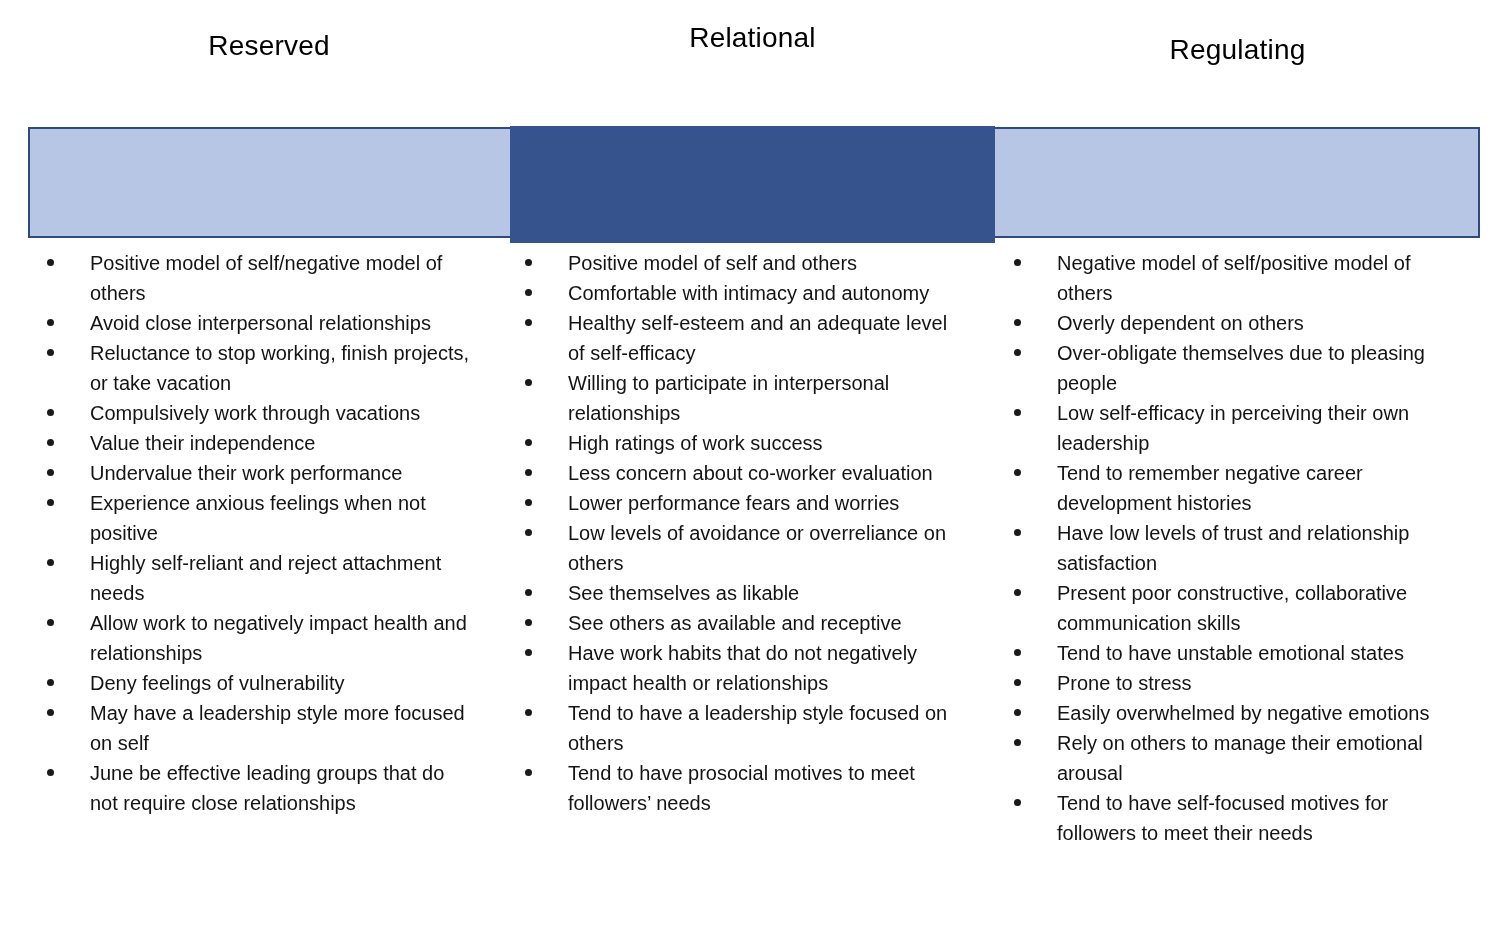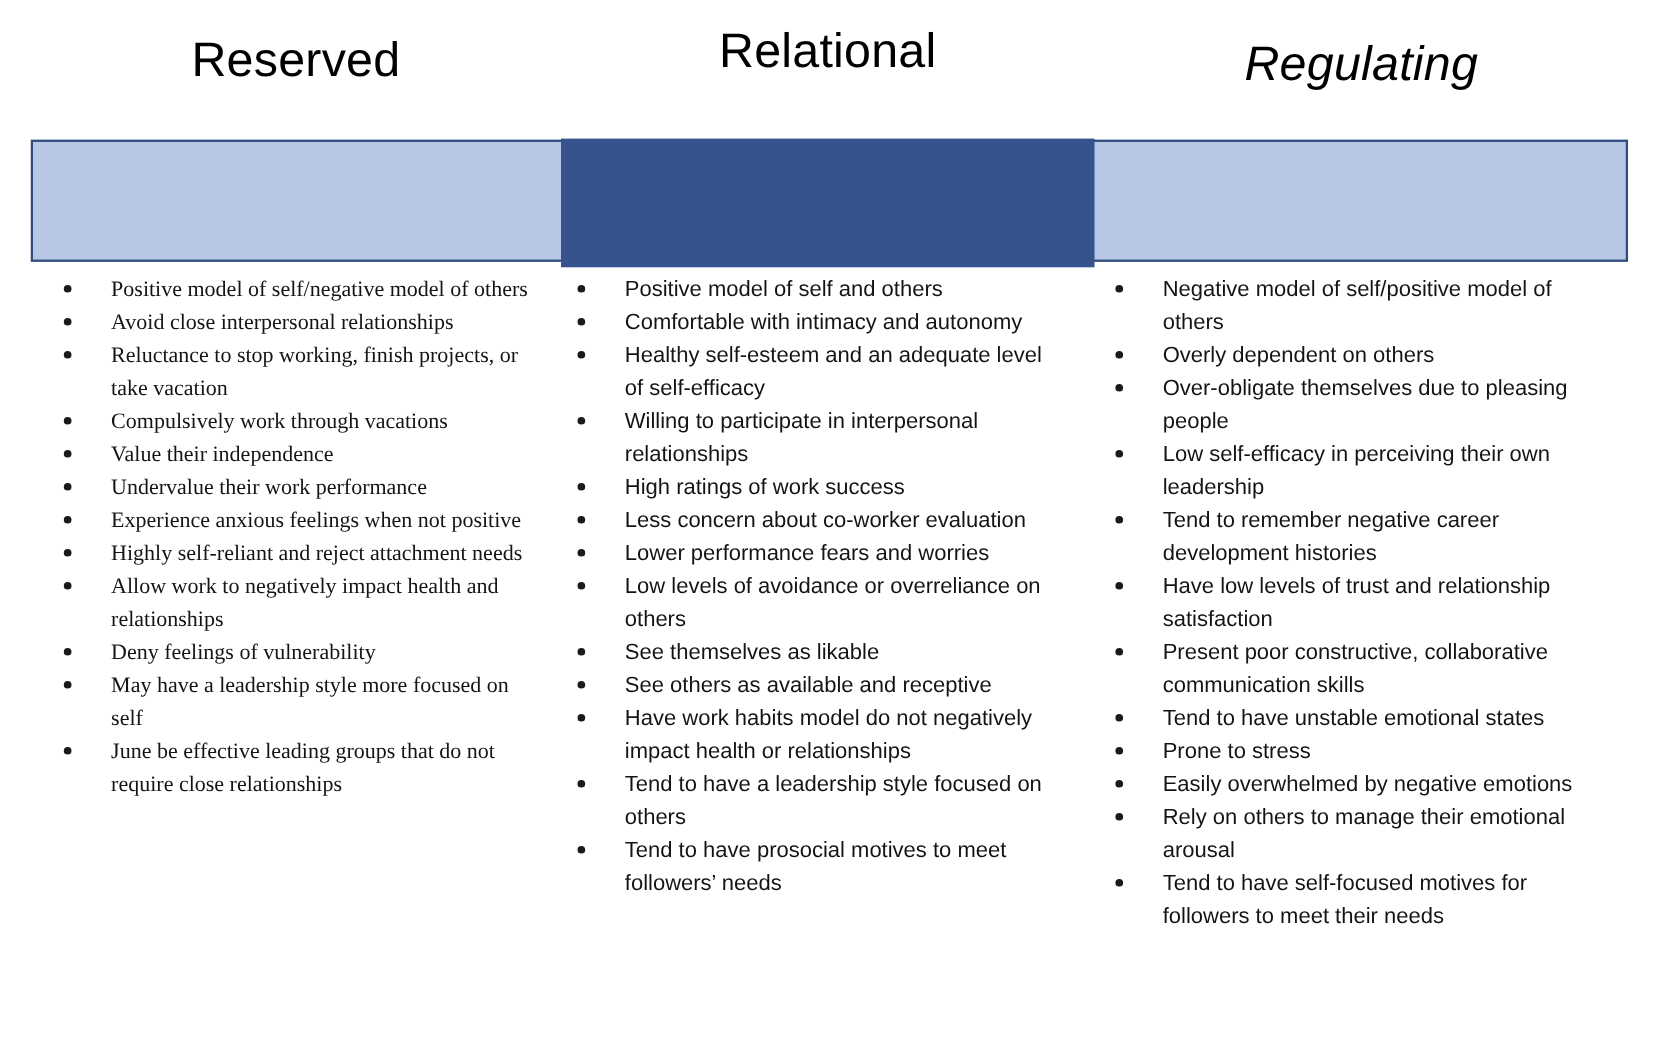--- a/index.html
+++ b/index.html
@@ -14,28 +14,28 @@
     background: #ffffff;
     overflow: hidden;
     font-family: "Liberation Sans", sans-serif;
     color: #111111;
   }
 
   
   .col-title {
     position: absolute;
     text-align: center;
-    font-size: 44px;
+    font-size: 28px;
     font-weight: 400;
     color: #000000;
     letter-spacing: 0.2px;
   }
   .col-title.t0 { left: 28px;  width: 482px; top: 30px; }
   .col-title.t1 { left: 510px; width: 485px; top: 22px; }
-  .col-title.t2 { left: 995px; width: 485px; top: 34px; font-style: italic; }
+  .col-title.t2 { left: 995px; width: 485px; top: 34px; }
 
   
   .band {
     position: absolute;
     left: 28px;
     top: 127px;
     width: 1452px;
     height: 111px;
     box-sizing: border-box;
     background: #b7c6e4;
@@ -52,21 +52,21 @@
 
   
   .col-list {
     position: absolute;
     top: 248px;
     width: 482px;
     list-style: none;
     margin: 0;
     padding: 0 0 0 17px;
   }
-  .col-list.c0 { left: 39px; font-family: Liberation Serif, serif;  }
+  .col-list.c0 { left: 28px;  }
   .col-list.c1 { left: 506px; }
   .col-list.c2 { left: 995px; }
 
   .col-list li {
     position: relative;
     box-sizing: border-box;
     padding-left: 45px;
     width: 432px;
     font-size: 20px;
     line-height: 30px;
@@ -117,21 +117,21 @@
   <li><span>Positive model of self and others</span></li>
       <li><span>Comfortable with intimacy and autonomy</span></li>
       <li><span>Healthy self-esteem and an adequate level of self-efficacy</span></li>
       <li><span>Willing to participate in interpersonal relationships</span></li>
       <li><span>High ratings of work success</span></li>
       <li><span>Less concern about co-worker evaluation</span></li>
       <li><span>Lower performance fears and worries</span></li>
       <li><span>Low levels of avoidance or overreliance on others</span></li>
       <li><span>See themselves as likable</span></li>
       <li><span>See others as available and receptive</span></li>
-      <li><span>Have work habits model do not negatively impact health or relationships</span></li>
+      <li><span>Have work habits that do not negatively impact health or relationships</span></li>
       <li><span>Tend to have a leadership style focused on others</span></li>
       <li><span>Tend to have prosocial motives to meet followers’ needs</span></li>
     </ul>
 
   <ul class="col-list c2">
 
   <li><span>Negative model of self/positive model of others</span></li>
       <li><span>Overly dependent on others</span></li>
       <li><span>Over-obligate themselves due to pleasing people</span></li>
       <li><span>Low self-efficacy in perceiving their own leadership</span></li>

